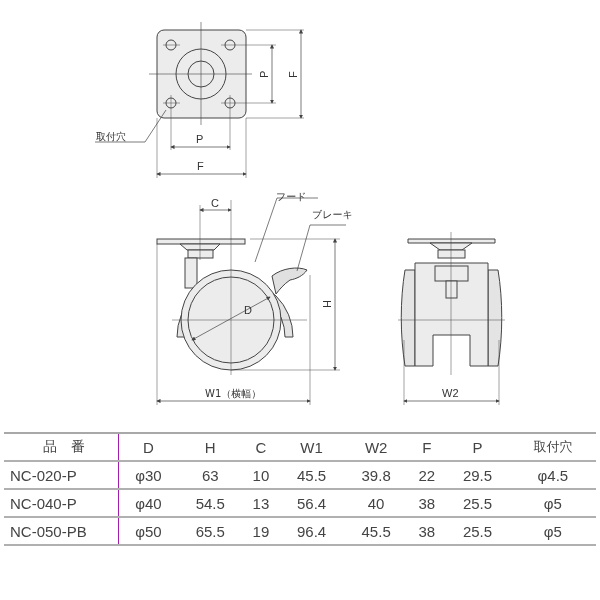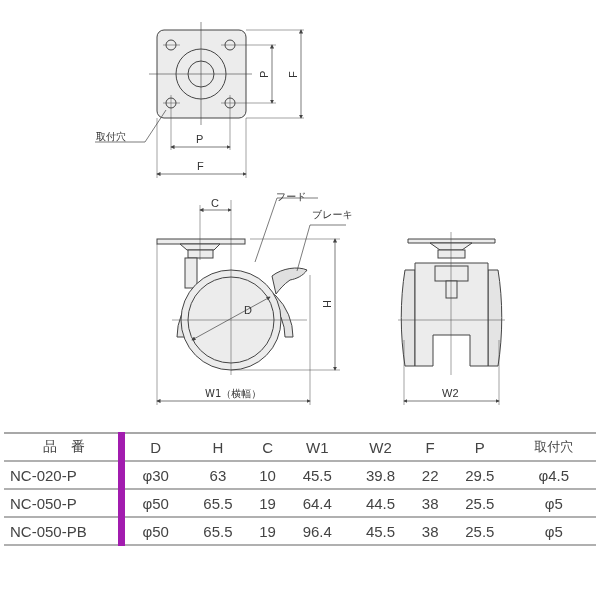--- a/index.html
+++ b/index.html
@@ -7,21 +7,21 @@
          font-family:"Liberation Sans", sans-serif; color:#333; }
   svg.drawing { position:absolute; left:0; top:0; }
   .lbl { font-family:"Liberation Sans", sans-serif; font-size:11px; fill:#333; }
   .lbljp { font-family:"DejaVu Sans", sans-serif; font-size:10px; fill:#333; }
   table.spec { position:absolute; left:4px; top:432px; width:592px;
                border-collapse:collapse; font-family:"Liberation Sans", sans-serif;
                font-size:15px; color:#444; }
   table.spec th, table.spec td { height:26px; text-align:center; padding:0;
                border-bottom:2px solid #b0b0b0; font-weight:normal; }
   table.spec tr:first-child th { border-top:2px solid #a8a8a8; }
-  table.spec th.first, table.spec td.first { border-right:7px solid #a21caf; text-align:left; padding-left:6px; width:108px; }
+  table.spec th.first, table.spec td.first { border-right:1px solid #a21caf; text-align:left; padding-left:6px; width:108px; }
   table.spec th.first { text-align:center; font-family:"DejaVu Sans", sans-serif; font-size:14px; }
   th.jp { font-family:"DejaVu Sans", sans-serif; font-size:13px; }
 </style>
 </head>
 <body>
 
 <svg class="drawing" width="600" height="430" viewBox="0 0 600 430">
   <defs>
     <marker id="ar" markerWidth="6" markerHeight="6" refX="5" refY="3" orient="auto">
       <path d="M0,0 L6,3 L0,6 z" fill="#444"></path>
@@ -146,26 +146,26 @@
     <td>φ30</td>
     <td>63</td>
     <td>10</td>
     <td>45.5</td>
     <td>39.8</td>
     <td>22</td>
     <td>29.5</td>
     <td>φ4.5</td>
   </tr>
   <tr>
-    <td class="first">NC-050-P</td>
-    <td>φ50</td>
-    <td>65.5</td>
-    <td>19</td>
-    <td>64.4</td>
-    <td>44.5</td>
+    <td class="first">NC-040-P</td>
+    <td>φ40</td>
+    <td>54.5</td>
+    <td>13</td>
+    <td>56.4</td>
+    <td>40</td>
     <td>38</td>
     <td>25.5</td>
     <td>φ5</td>
   </tr>
   <tr>
     <td class="first">NC-050-PB</td>
     <td>φ50</td>
     <td>65.5</td>
     <td>19</td>
     <td>96.4</td>

